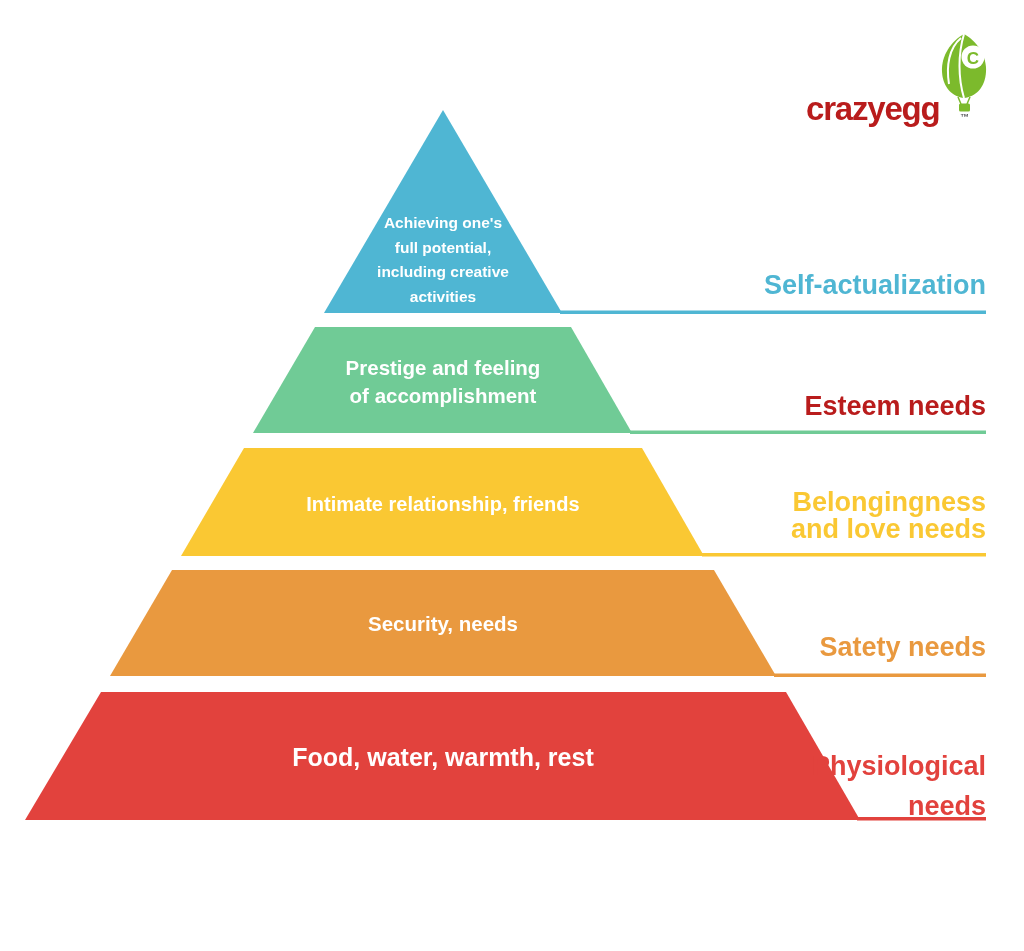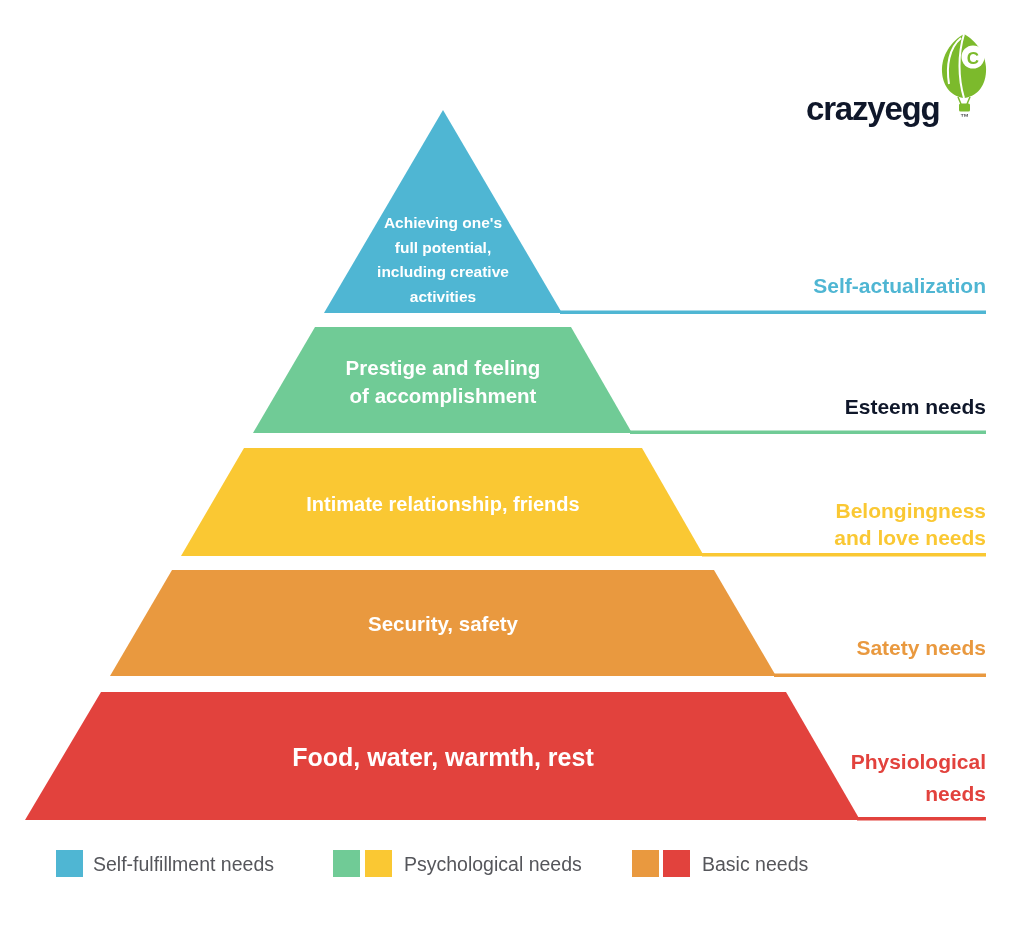--- a/index.html
+++ b/index.html
@@ -13,27 +13,27 @@
     text-align:center;color:#ffffff;font-weight:bold;
   }
   .pre{white-space:pre-line;}
   .desc-0{left:443px;top:211px;width:260px;font-size:15.5px;line-height:24.5px;}
   .desc-1{left:443px;top:354px;width:320px;font-size:20.5px;line-height:27.5px;}
   .desc-2{left:443px;top:491px;width:420px;font-size:20px;line-height:27px;}
   .desc-3{left:443px;top:610px;width:420px;font-size:20.5px;line-height:27px;}
   .desc-4{left:443px;top:744px;width:420px;font-size:25px;line-height:27px;}
   .side-label{
     position:absolute;right:38px;text-align:right;font-weight:bold;
-    font-size:21px;line-height:27px;
+    font-size:27px;line-height:27px;
   }
   .label-0{top:272px;}
   .label-1{top:393px;}
-  .label-2{top:489px;margin-top:8px;}
+  .label-2{top:489px;}
   .label-3{top:634px;}
-  .label-4{top:746px;line-height:32px;}
+  .label-4{top:746px;line-height:40px;}
   .legend{position:absolute;left:0;top:850px;width:1024px;height:28px;}
   .swatch{position:absolute;top:0;width:27px;height:27px;}
   .sw-a0{left:56px;}
   .sw-b0{left:333px;}
   .sw-b1{left:365px;}
   .sw-c0{left:632px;}
   .sw-c1{left:663px;}
   .legend-label{position:absolute;top:2px;font-size:19.5px;line-height:24px;}
   .lg-a{left:93px;}
   .lg-b{left:404px;}
@@ -66,46 +66,34 @@
     <rect x="857" y="817" width="129" height="3.5" fill="#E2423D"></rect>
   </svg>
 
   <div class="band-text pre desc-0">Achieving one's
 full potential,
 including creative
 activities</div>
   <div class="band-text pre desc-1">Prestige and feeling
 of accomplishment</div>
   <div class="band-text pre desc-2">Intimate relationship, friends</div>
-  <div class="band-text pre desc-3">Security, safety</div>
+  <div class="band-text pre desc-3">Security, needs</div>
   <div class="band-text pre desc-4">Food, water, warmth, rest</div>
 
   <div class="side-label pre label-0" style="color: rgb(79, 182, 211);">Self-actualization</div>
-  <div class="side-label pre label-1" style="color: #0f172a;">Esteem needs</div>
+  <div class="side-label pre label-1" style="color: #b91c1c;">Esteem needs</div>
   <div class="side-label pre label-2" style="color: rgb(250, 200, 51);">Belongingness
 and love needs</div>
   <div class="side-label pre label-3" style="color: rgb(233, 153, 63);">Satety needs</div>
   <div class="side-label pre label-4" style="color: rgb(226, 66, 61);">Physiological
 needs</div>
 
-  <div class="legend">
-    <span class="swatch sw-a0" style="background: rgb(79, 182, 211);"></span>
-    <span class="legend-label lg-a" style="color: rgb(85, 86, 91);">Self-fulfillment needs</span>
-
-    <span class="swatch sw-b0" style="background: rgb(112, 203, 150);"></span>
-    <span class="swatch sw-b1" style="background: rgb(250, 200, 51);"></span>
-    <span class="legend-label lg-b" style="color: rgb(85, 86, 91);">Psychological needs</span>
-
-    <span class="swatch sw-c0" style="background: rgb(233, 153, 63);"></span>
-    <span class="swatch sw-c1" style="background: rgb(226, 66, 61);"></span>
-    <span class="legend-label lg-c" style="color: rgb(85, 86, 91);">Basic needs</span>
-  </div>
 
   <div class="logo">
-    <span class="wordmark" style="color: #0f172a;">crazyegg</span>
+    <span class="wordmark" style="color: #b91c1c;">crazyegg</span>
     <span class="tm" style="color: rgb(88, 89, 91);">™</span>
     <svg class="balloon" width="62" height="80" viewBox="0 0 62 80">
       <path d="M31,2 C18,9 8,24 9,40 C10,56 20,65 31,66 C42,65 52,56 53,40 C54,24 44,9 31,2 Z" fill="#7CBA2C"></path>
       <path d="M31,2 C25,22 25,46 31,66" fill="none" stroke="#ffffff" stroke-width="2"></path>
       <path d="M28,6 C16,16 13,34 16,52" fill="none" stroke="#ffffff" stroke-width="2"></path>
       <circle cx="40" cy="25" r="11.5" fill="#ffffff"></circle>
       <text class="balloon-c" x="40" y="31.5" text-anchor="middle" fill="#7CBA2C">C</text>
       <path d="M25,65 L28,72 M37,65 L34,72" fill="none" stroke-width="1.5" stroke="#7CBA2C"></path>
       <rect x="26" y="71.5" width="11" height="8" rx="1.5" fill="#7CBA2C"></rect>
     </svg>

